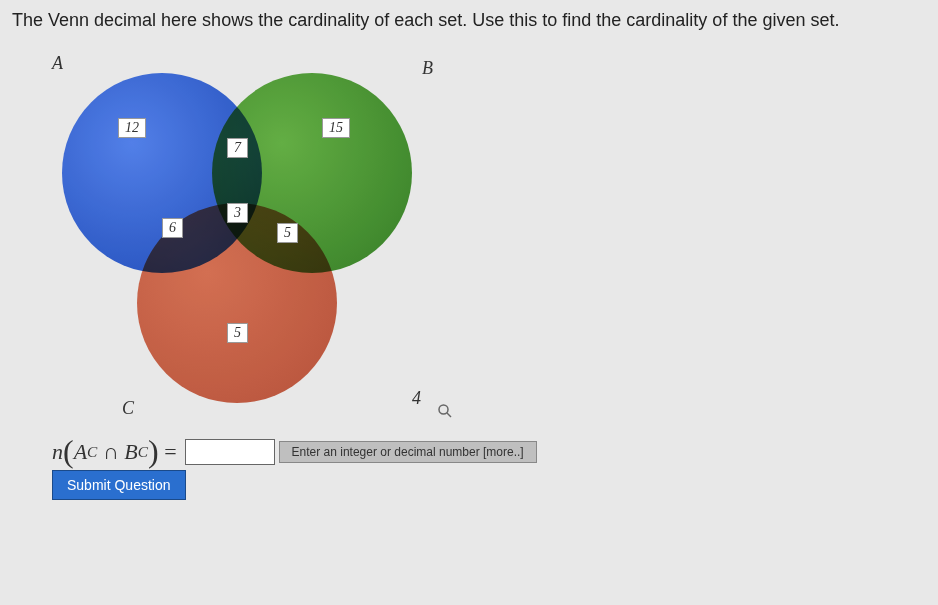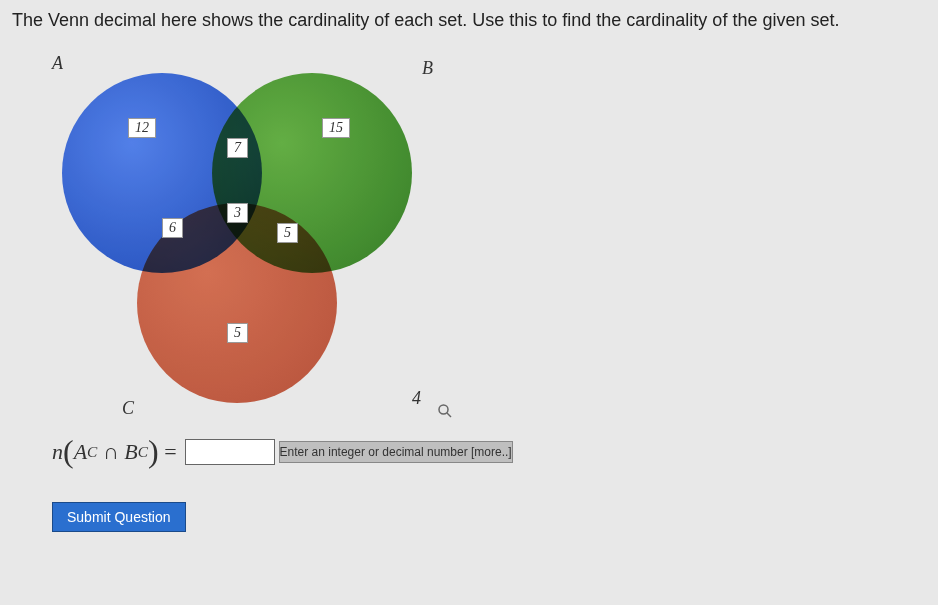--- a/index.html
+++ b/index.html
@@ -44,21 +44,21 @@
     .region-box {
       position: absolute;
       background: #fff;
       border: 1px solid #999;
       padding: 1px 6px;
       font-size: 14px;
       font-style: italic;
       font-family: 'Times New Roman', serif;
       z-index: 10;
     }
-    .r-a   { left: 86px;  top: 75px;  }
+    .r-a   { left: 76px;  top: 75px;  }
     .r-b   { left: 280px; top: 75px; font-style: italic;  }
     .r-ab  { left: 185px; top: 95px;  }
     .r-abc { left: 185px; top: 160px; }
     .r-ac  { left: 120px; top: 175px; }
     .r-bc  { left: 235px; top: 180px; }
     .r-c   { left: 185px; top: 280px; }
     .search-icon {
       position: absolute;
       left: 395px;
       top: 360px;
@@ -87,27 +87,27 @@
       padding: 2px 4px;
     }
     .hint-box {
       display: inline-block;
       background: #bfbfbf;
       border: 1px solid #888;
       color: #333;
       font-family: Arial, sans-serif;
       font-size: 12px;
       font-style: normal;
-      padding: 3px 0;
+      padding: 3px 12px;
       margin-left: -4px;
     }
     .submit-btn {
       display: inline-block;
       margin-left: 40px;
-      margin-top: 32px;
+      margin-top: 0;
       background: #2a6fcf;
       color: #fff;
       border: 1px solid #1a4a8a;
       padding: 6px 14px;
       font-size: 14px;
       cursor: pointer;
     }
   </style>
 </head>
 <body>

